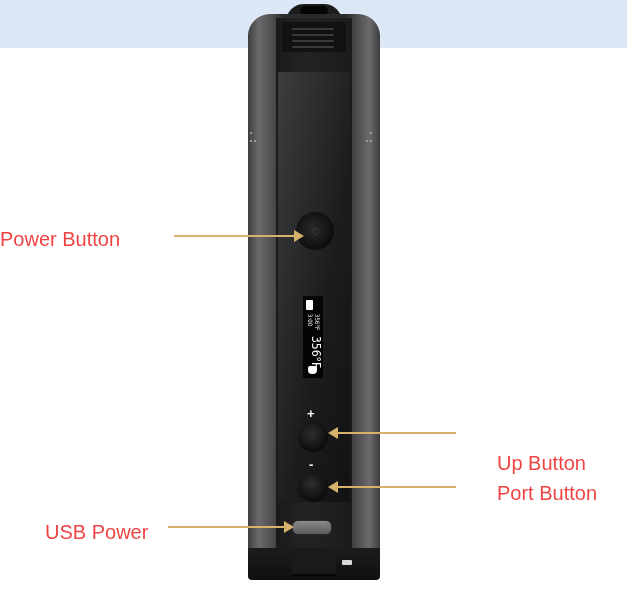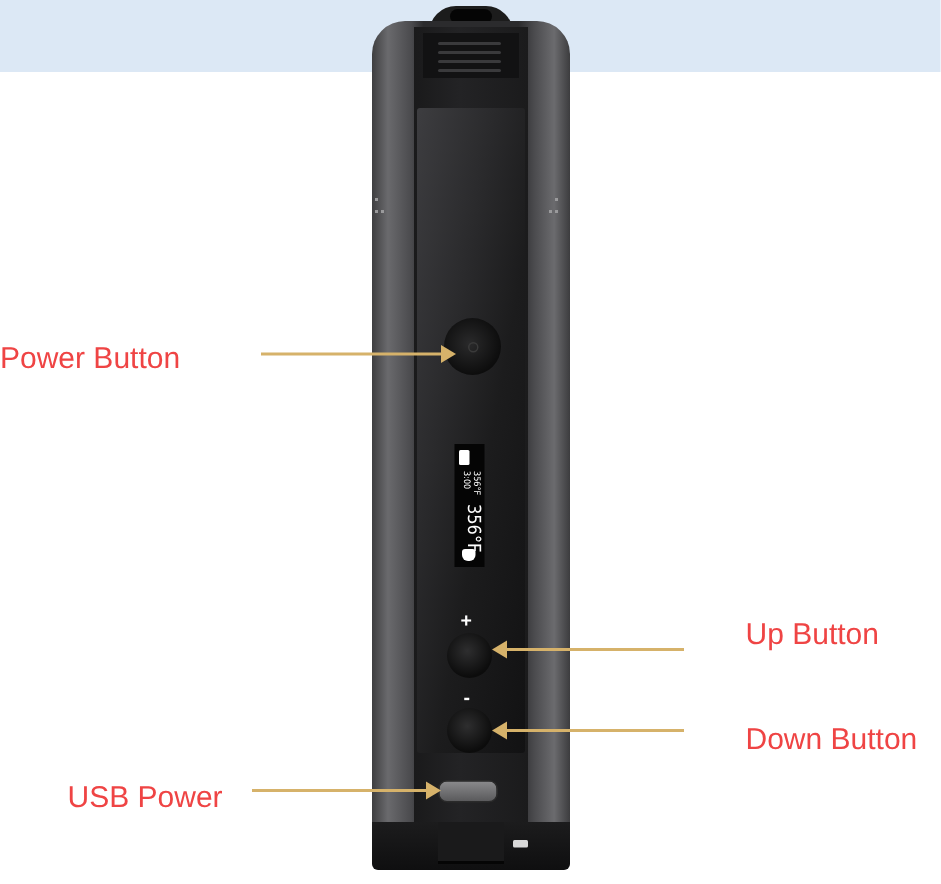--- a/index.html
+++ b/index.html
@@ -81,20 +81,20 @@
   <div class="usb"></div>
   <div class="base">
       <div class="base-notch"></div>
     </div>
   <div class="led"></div>
 </div>
 
 <div class="label" style="left:0;top:228px;">Power Button</div>
 <div class="arrow right-head" style="left:174px;top:235px;width:128px;"></div>
 
-<div class="label" style="left:497px;top:412px;">Up Button</div>
+<div class="label" style="left:497px;top:452px;">Up Button</div>
 <div class="arrow left-head" style="left:330px;top:432px;width:126px;"></div>
 
-<div class="label" style="left:497px;top:482px;">Down Button</div>
+<div class="label" style="left:497px;top:482px;">Port Button</div>
 <div class="arrow left-head" style="left:330px;top:486px;width:126px;"></div>
 
 <div class="label" style="left:45px;top:521px;">USB Power</div>
 <div class="arrow right-head" style="left:168px;top:526px;width:124px;"></div>
 
 </body></html>

